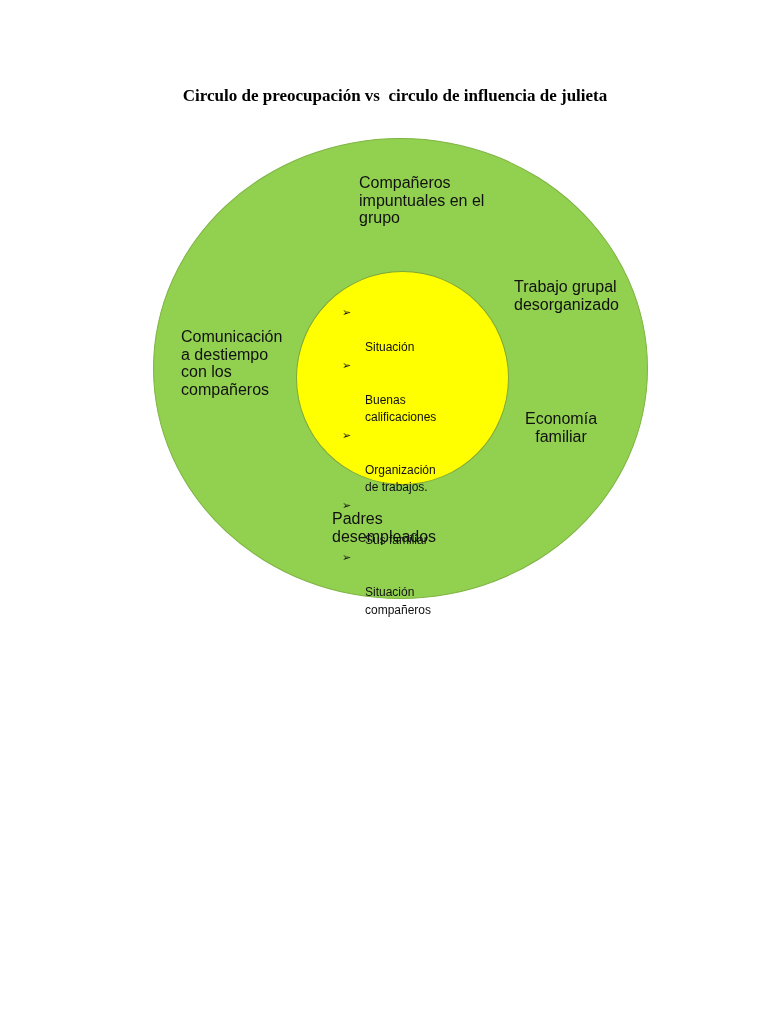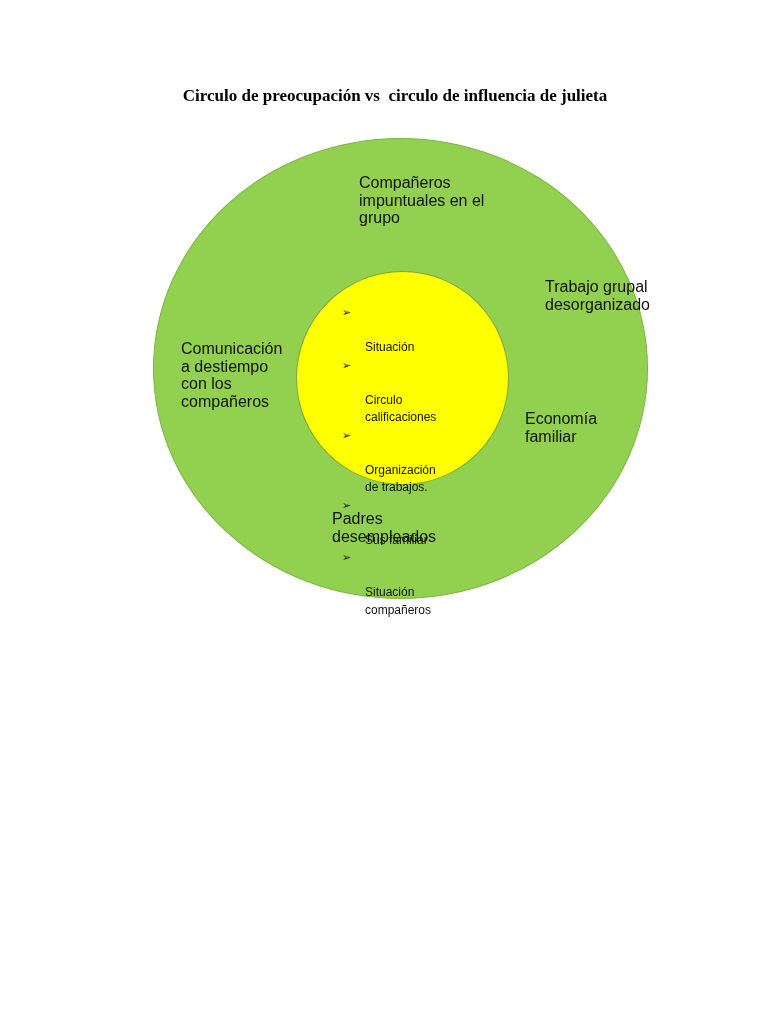--- a/index.html
+++ b/index.html
@@ -85,39 +85,39 @@
 <body>
 
 <div class="title">Circulo de preocupación vs  circulo de influencia de julieta</div>
 
 <div class="outer-circle"></div>
 <div class="inner-circle"></div>
 
 <div class="label" style="left:359px; top:174px;">Compañeros
 impuntuales en el
 grupo</div>
-<div class="label" style="left:514px; top:278px;margin-left:31px;">Trabajo  grupal
+<div class="label" style="left:514px; top:278px;">Trabajo  grupal
 desorganizado</div>
-<div class="label" style="left:181px; top:340px;">Comunicación
+<div class="label" style="left:181px; top:328px;">Comunicación
 a destiempo
 con los
 compañeros</div>
-<div class="label" style="left:525px; top:410px;">Economía
+<div class="label" style="left:525px; top:410px;text-align:center;">Economía
 familiar</div>
 <div class="label" style="left:332px; top:510px;">Padres
 desempleados</div>
 
 <ul class="inner-list">
   <li>
     <span class="bullet">➢</span>
     <span>Situación</span>
   </li>
   <li>
     <span class="bullet">➢</span>
-    <span>Circulo
+    <span>Buenas
 calificaciones</span>
   </li>
   <li>
     <span class="bullet">➢</span>
     <span>Organización
 de trabajos.</span>
   </li>
   <li>
     <span class="bullet">➢</span>
     <span>Sus familiar</span>

